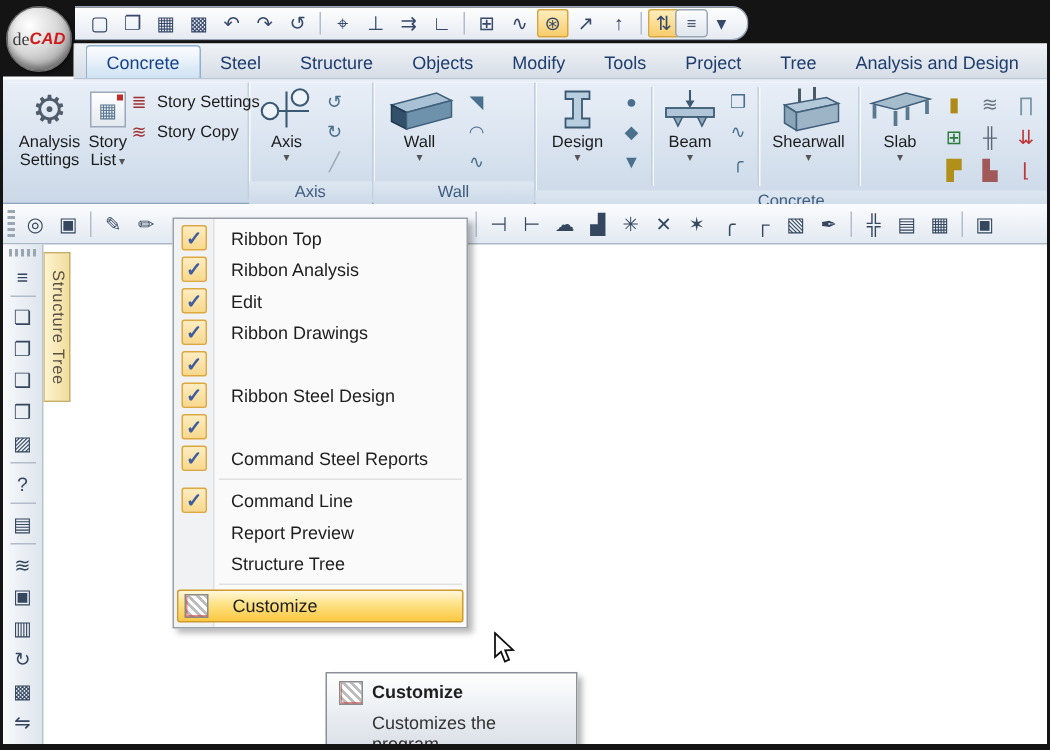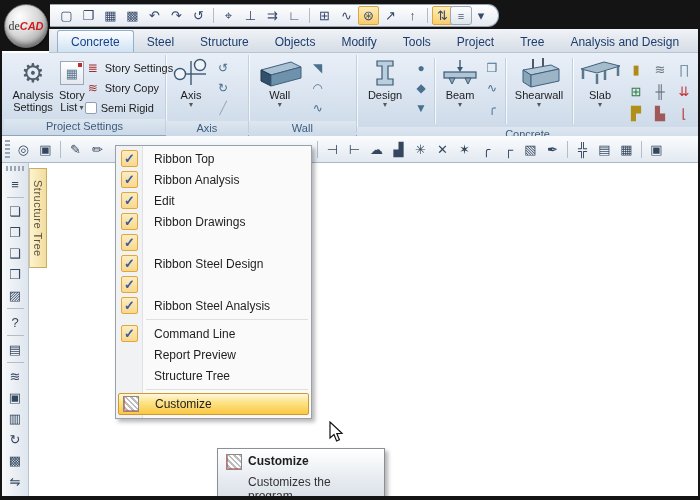--- a/index.html
+++ b/index.html
@@ -191,27 +191,22 @@
         </div>
         <div class="scol">
           <div class="srow">
             <span class="sicon red">≣</span>
             <span>Story Settings</span>
           </div>
           <div class="srow">
             <span class="sicon red">≋</span>
             <span>Story Copy</span>
           </div>
-          <div class="srow">
-            <span class="checkbox"></span>
-            <span>Semi Rigid</span>
-          </div>
         </div>
       </div>
-      <div class="rlabel">Project Settings</div>
     </div>
 
     <div class="rgroup" style="width:84px">
       <div class="rbody">
         <div class="bigbtn" style="width:44px">
           <div class="bicon">
             <svg width="36" height="30" viewBox="0 0 36 30">
               <line x1="18" y1="3" x2="18" y2="27" stroke="#3c5a74" stroke-width="1.4"></line>
               <line x1="3" y1="16" x2="33" y2="16" stroke="#3c5a74" stroke-width="1.4"></line>
               <circle cx="27" cy="7" r="5.5" fill="#eef4f9" stroke="#3c5a74" stroke-width="1.4"></circle>
@@ -407,21 +402,21 @@
     </div>
     <div class="mi">
       <span class="chk">✓</span>
       <span>Ribbon Steel Design</span>
     </div>
     <div class="mi">
       <span class="chk">✓</span>
     </div>
     <div class="mi">
       <span class="chk">✓</span>
-      <span>Ribbon Steel Analysis</span>
+      <span>Command Steel Reports</span>
     </div>
     <div class="msep"></div>
     <div class="mi">
       <span class="chk">✓</span>
       <span>Command Line</span>
     </div>
     <div class="mi">
       <span>Report Preview</span>
     </div>
     <div class="mi">

